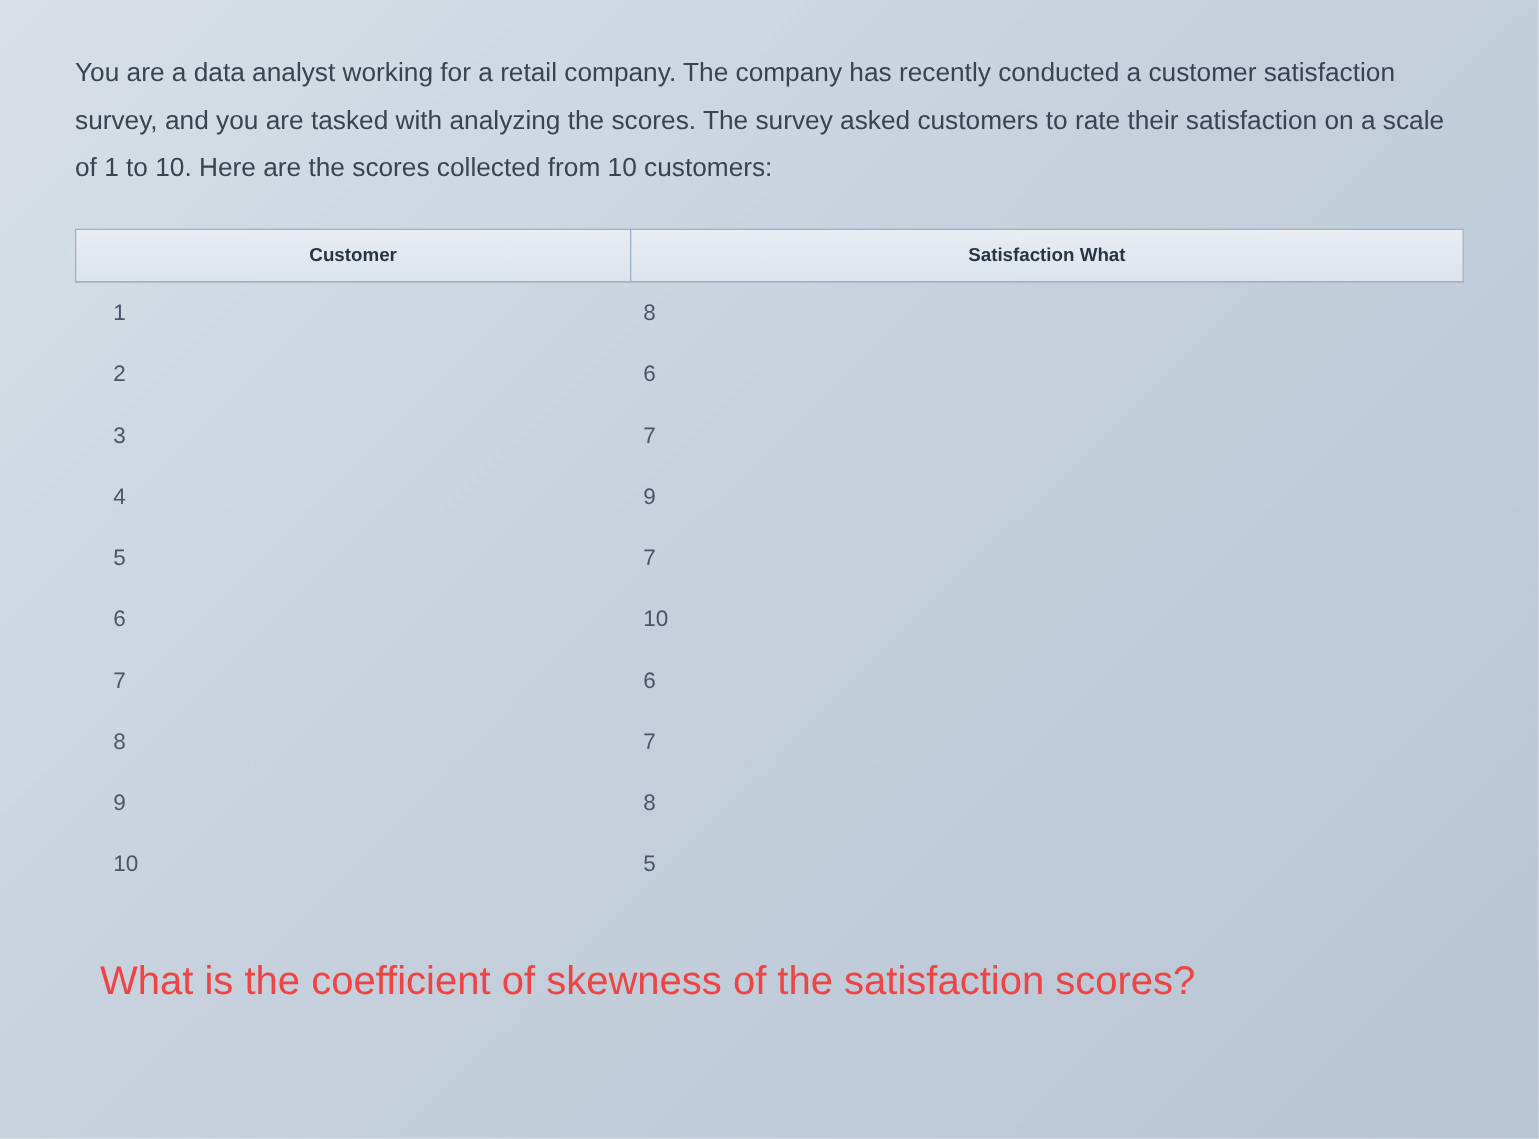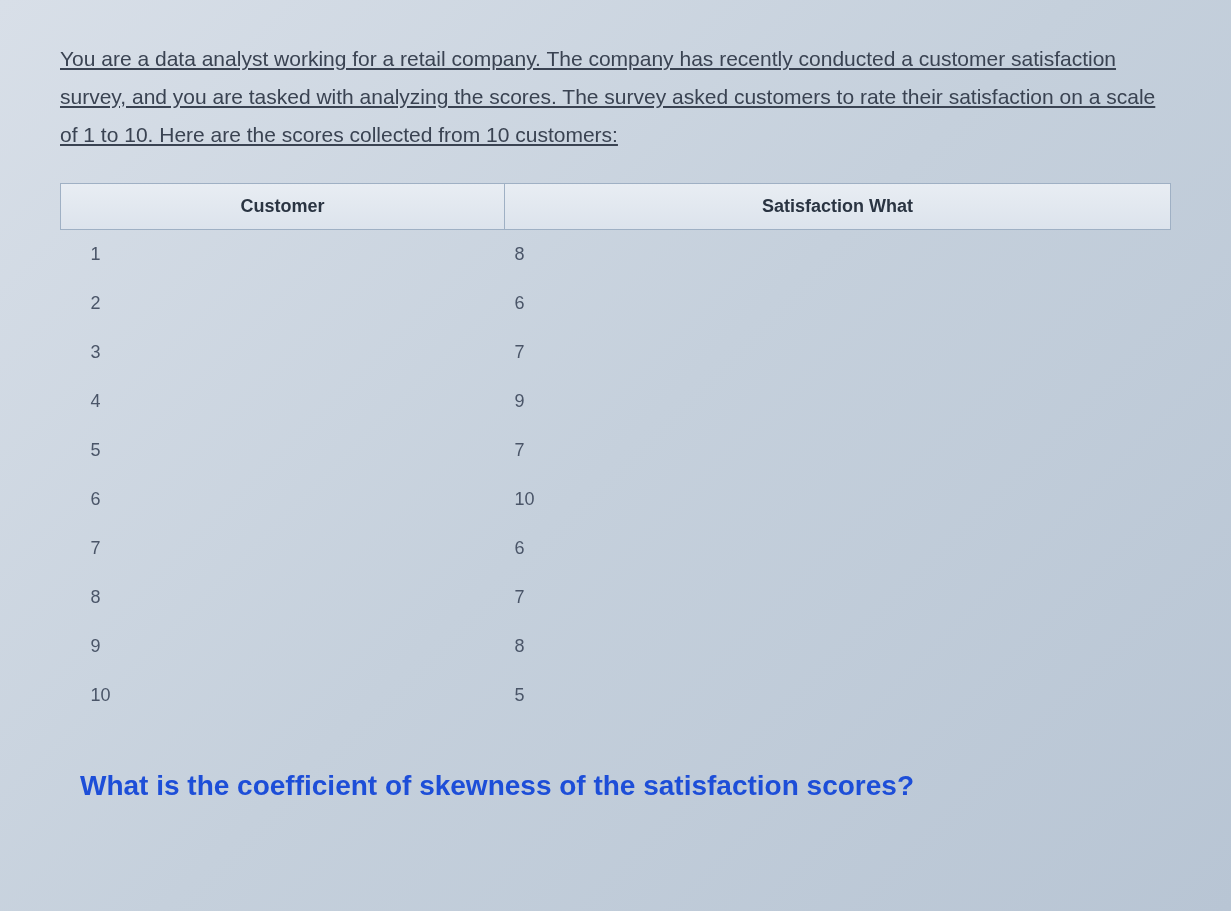--- a/index.html
+++ b/index.html
@@ -13,33 +13,32 @@
       padding: 40px 60px;
       min-height: 911px;
       color: #3a4352;
     }
     .intro-text {
       font-size: 21px;
       line-height: 1.8;
       color: #3a4352;
       margin-bottom: 30px;
       font-weight: 400;
-      text-decoration: underline;
     }
     .data-table {
       width: 100%;
       border-collapse: collapse;
       margin-bottom: 50px;
     }
     .data-table thead tr {
       background: linear-gradient(180deg, #e8edf3 0%, #dce3ec 100%);
     }
     .data-table th {
       padding: 12px 20px;
-      font-size: 18px;
+      font-size: 15px;
       font-weight: 600;
       color: #2a3442;
       border: 1px solid #9fb0c4;
       border-top: 1px solid #9fb0c4;
     }
     .data-table th:first-child {
       width: 40%;
     }
     .data-table th:last-child {
       width: 60%;
@@ -51,23 +50,23 @@
       text-align: left;
       border: none;
     }
     .data-table td:first-child {
       padding-left: 30px;
     }
     .data-table td:last-child {
       padding-left: 10px;
     }
     .question-text {
-      font-size: 28px;
-      color: #1d4ed8;
-      font-weight: 700;
+      font-size: 32px;
+      color: #ef4444;
+      font-weight: 400;
       margin-top: 30px;
       padding-left: 20px;
     }
   </style>
 </head>
 <body>
 
 <p class="intro-text">You are a data analyst working for a retail company. The company has recently conducted a customer satisfaction survey, and you are tasked with analyzing the scores. The survey asked customers to rate their satisfaction on a scale of 1 to 10. Here are the scores collected from 10 customers:</p>
 
 <table class="data-table">

